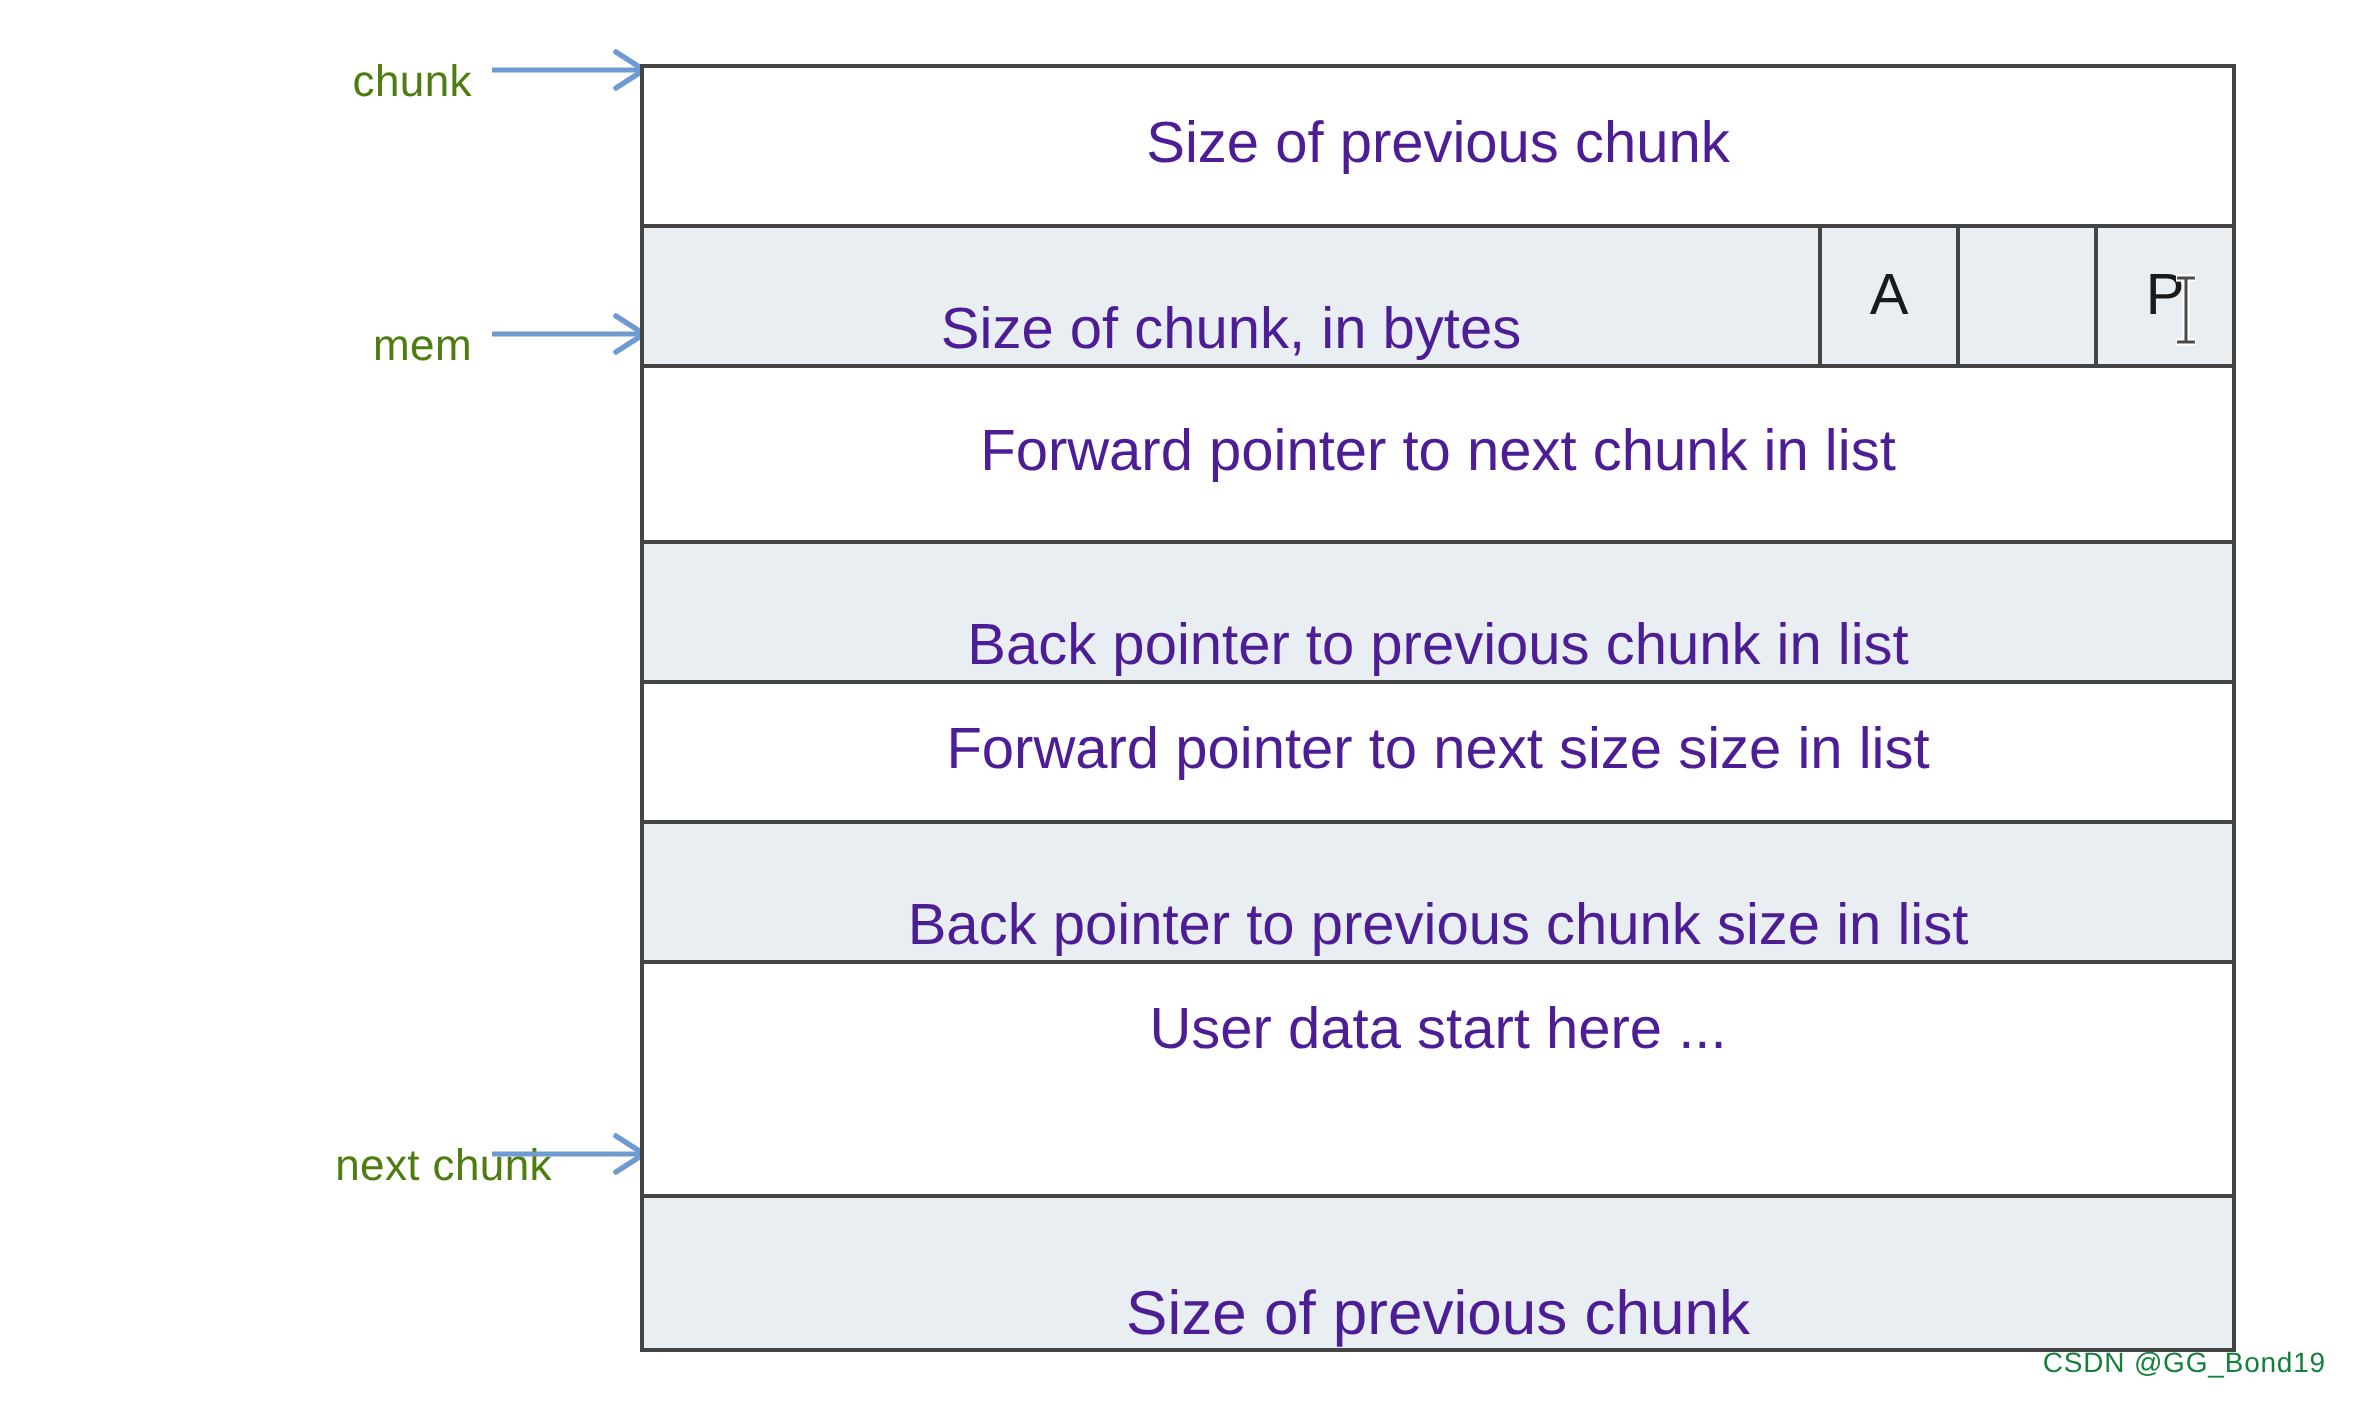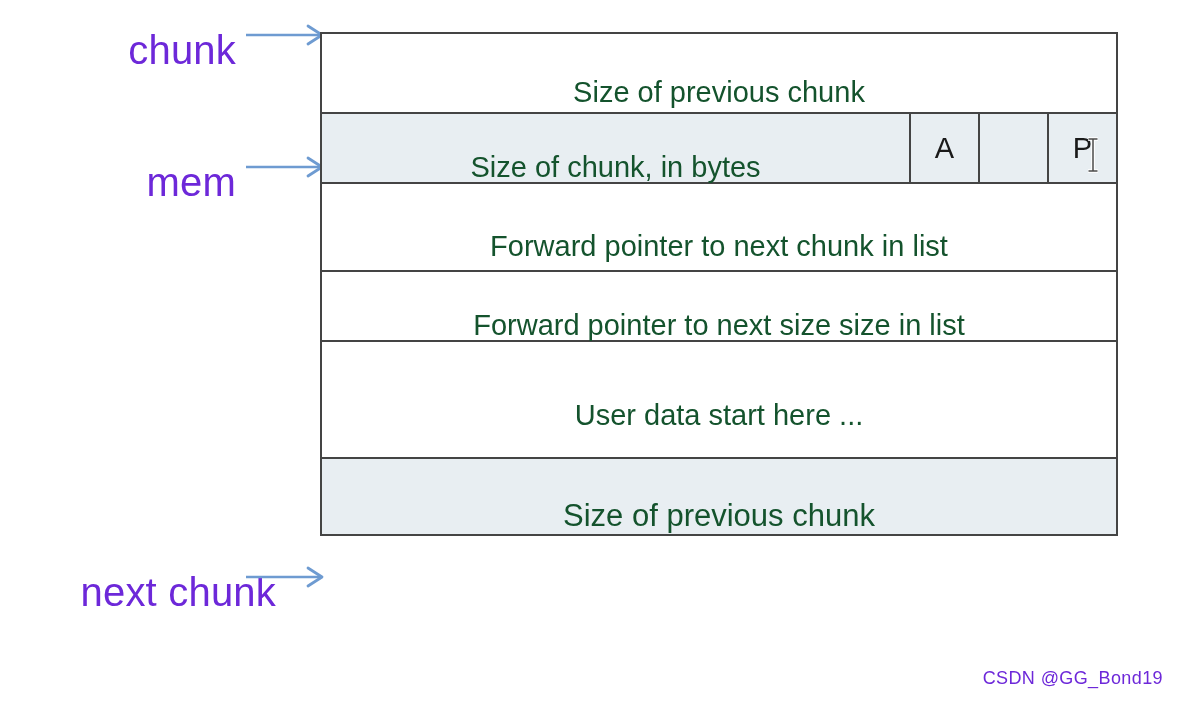--- a/index.html
+++ b/index.html
@@ -12,22 +12,22 @@
     height: 701px;
     position: relative;
     overflow: hidden;
     font-family: "Liberation Sans", sans-serif;
     color: #1a1a1a;
   }
 
   
   .ptr-label {
     position: absolute;
-    font-size: 40px;
-    color: #6d28d9;
+    font-size: 22px;
+    color: #4d7c0f;
     white-space: nowrap;
     text-align: right;
     letter-spacing: .2px;
   }
   #label-chunk      { left: 0;  top: 28px;  width: 236px; }
   #label-mem        { left: 0;  top: 160px; width: 236px; }
   #label-next-chunk { left: 0;  top: 570px; width: 236px; margin-left: 40px; }
 
   
   .arrow-svg {
@@ -49,33 +49,32 @@
     box-sizing: border-box;
   }
   .row {
     display: flex;
     box-sizing: border-box;
     border-bottom: 2px solid #444444;
     align-items: center;
     justify-content: center;
   }
   .row:last-child { border-bottom: none; }
-  .row.shaded { background: #e8eef2; }
+  .row.shaded { background: #e8eef2; align-items: flex-end; }
   .row.plain  { background: #ffffff; }
 
   .cell-main {
     flex: 1 1 auto;
     text-align: center;
     font-size: 29px;
     line-height: 1.1;
-    color: #14532d;
+    color: #4c1d95;
     box-sizing: border-box;
     overflow: hidden;
     white-space: nowrap;
-    margin-top: 40px;
   }
   .flag-cell {
     width: 69px;
     flex: 0 0 69px;
     align-self: stretch;
     border-left: 2px solid #444444;
     box-sizing: border-box;
     display: flex;
     align-items: center;
     justify-content: center;
@@ -104,22 +103,22 @@
     width: 14px;
     height: 38px;
     pointer-events: none;
   }
 
   
   #watermark {
     position: absolute;
     right: 18px;
     bottom: 12px;
-    font-size: 18px;
-    color: #6d28d9;
+    font-size: 14px;
+    color: #15803d;
     letter-spacing: .4px;
     font-family: "Liberation Sans", sans-serif;
   }
 </style>
 </head>
 <body>
 
 <div class="ptr-label" id="label-chunk">chunk</div>
 
 <div class="ptr-label" id="label-mem">mem</div>
@@ -151,25 +150,31 @@
     <div class="cell-main">Size of chunk, in bytes</div>
     <div class="flag-cell">A</div>
     <div class="flag-cell"></div>
     <div class="flag-cell">P</div>
   </div>
 
   <div class="row plain" id="row-fd">
     <div class="cell-main">Forward pointer to next chunk in list</div>
   </div>
 
+  <div class="row shaded" id="row-bk">
+    <div class="cell-main">Back pointer to previous chunk in list</div>
+  </div>
 
   <div class="row plain" id="row-fd-nextsize">
     <div class="cell-main">Forward pointer to next size size in list</div>
   </div>
 
+  <div class="row shaded" id="row-bk-nextsize">
+    <div class="cell-main">Back pointer to previous chunk size in list</div>
+  </div>
 
   <div class="row plain" id="row-user-data">
     <div class="cell-main">User data start here ...</div>
   </div>
 
   <div class="row shaded" id="row-next-prev-size">
     <div class="cell-main">Size of previous chunk</div>
   </div>
 
 </div>

